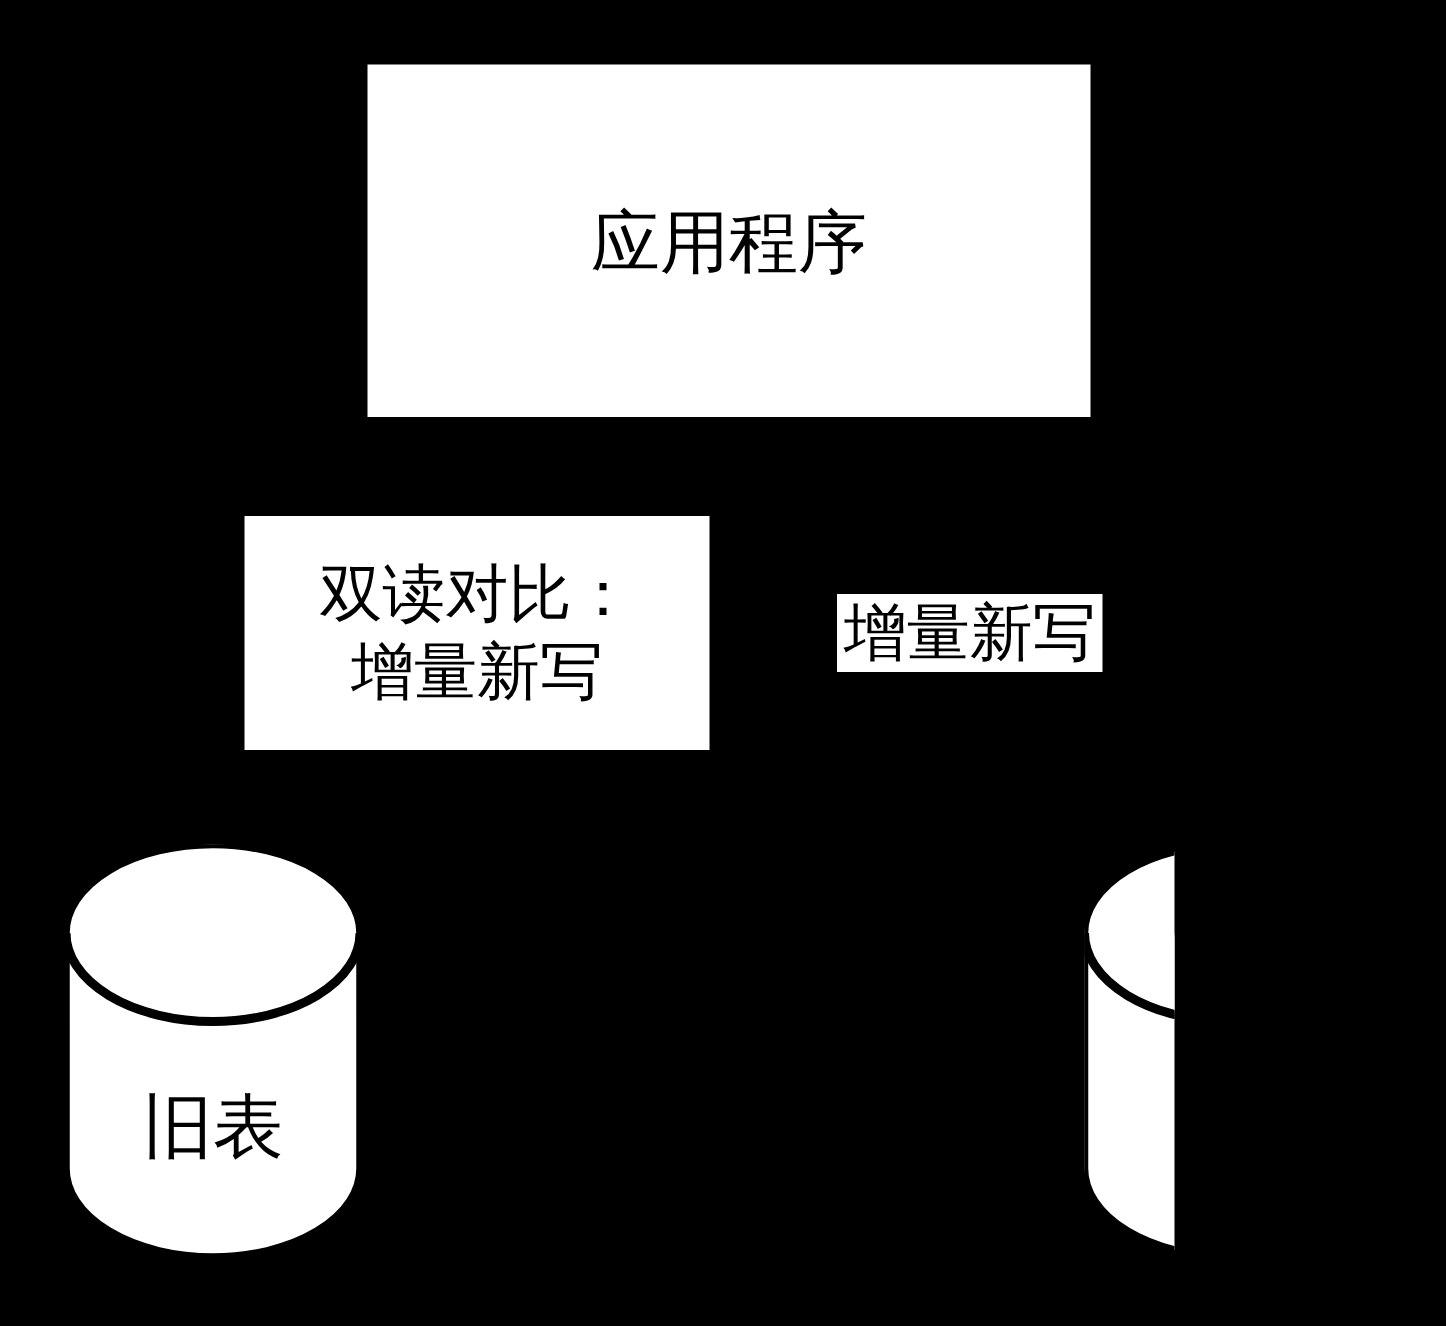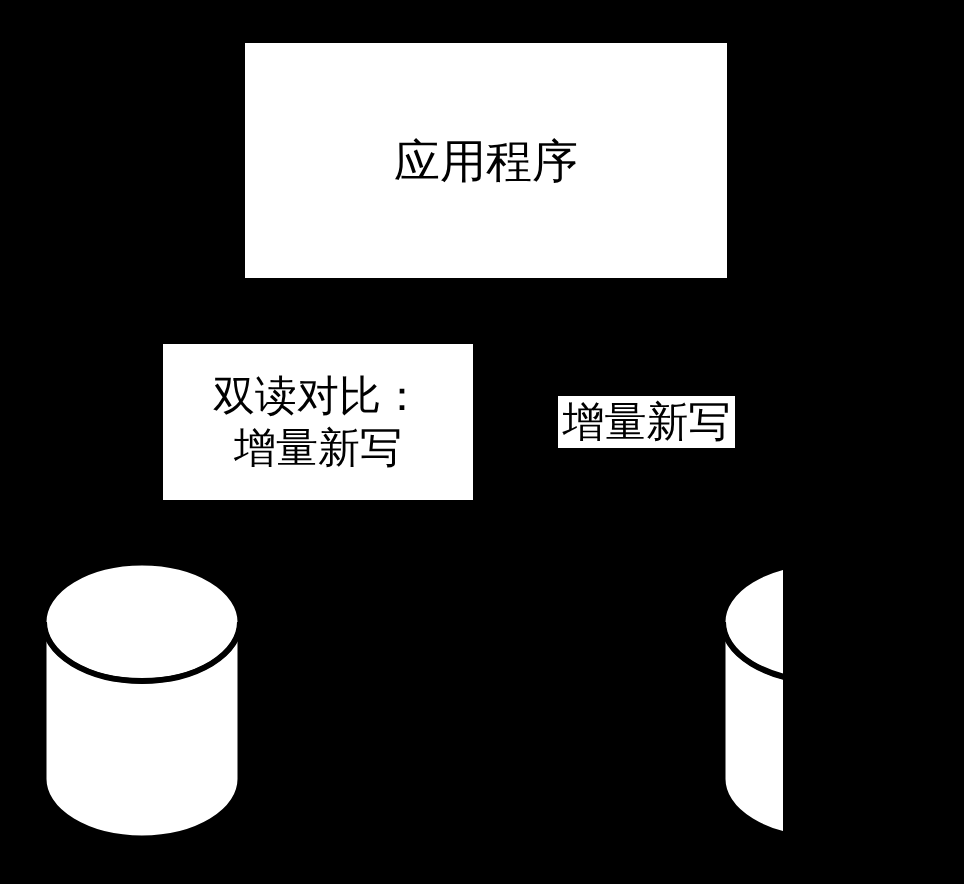--- a/index.html
+++ b/index.html
@@ -117,20 +117,21 @@
 
   <div class="shape cylinder cyl-old">
     <svg width="196" height="275" viewBox="0 0 196 275">
 
       <path d="M0,59 L0,216 A98,59 0 0 0 196,216 L196,59 Z" fill="#ffffff" stroke="#000000" stroke-width="5"></path>
 
       <ellipse cx="98" cy="59" rx="98" ry="59" fill="#ffffff" stroke="#000000" stroke-width="5"></ellipse>
 
       <path d="M0,59 A98,59 0 0 0 196,59" fill="none" stroke="#000000" stroke-width="6"></path>
     </svg>
+    <div class="cyl-label cyl-label-inner">旧表</div>
   </div>
 
   <div class="shape cylinder cyl-new">
     <svg width="196" height="275" viewBox="0 0 196 275">
       <path d="M0,59 L0,216 A98,59 0 0 0 196,216 L196,59 Z" fill="#ffffff" stroke="#000000" stroke-width="5"></path>
       <ellipse cx="98" cy="59" rx="98" ry="59" fill="#ffffff" stroke="#000000" stroke-width="5"></ellipse>
       <path d="M0,59 A98,59 0 0 0 196,59" fill="none" stroke="#000000" stroke-width="6"></path>
     </svg>
   </div>
 

